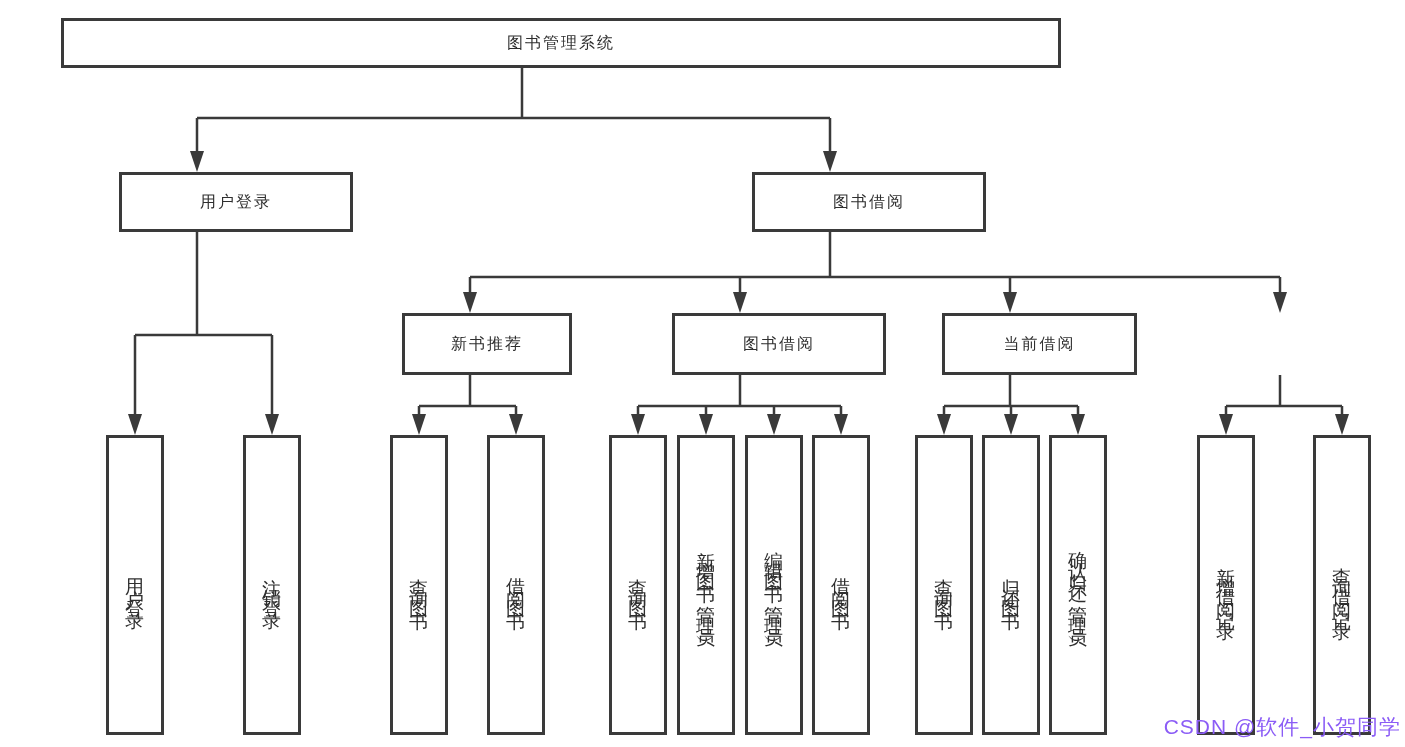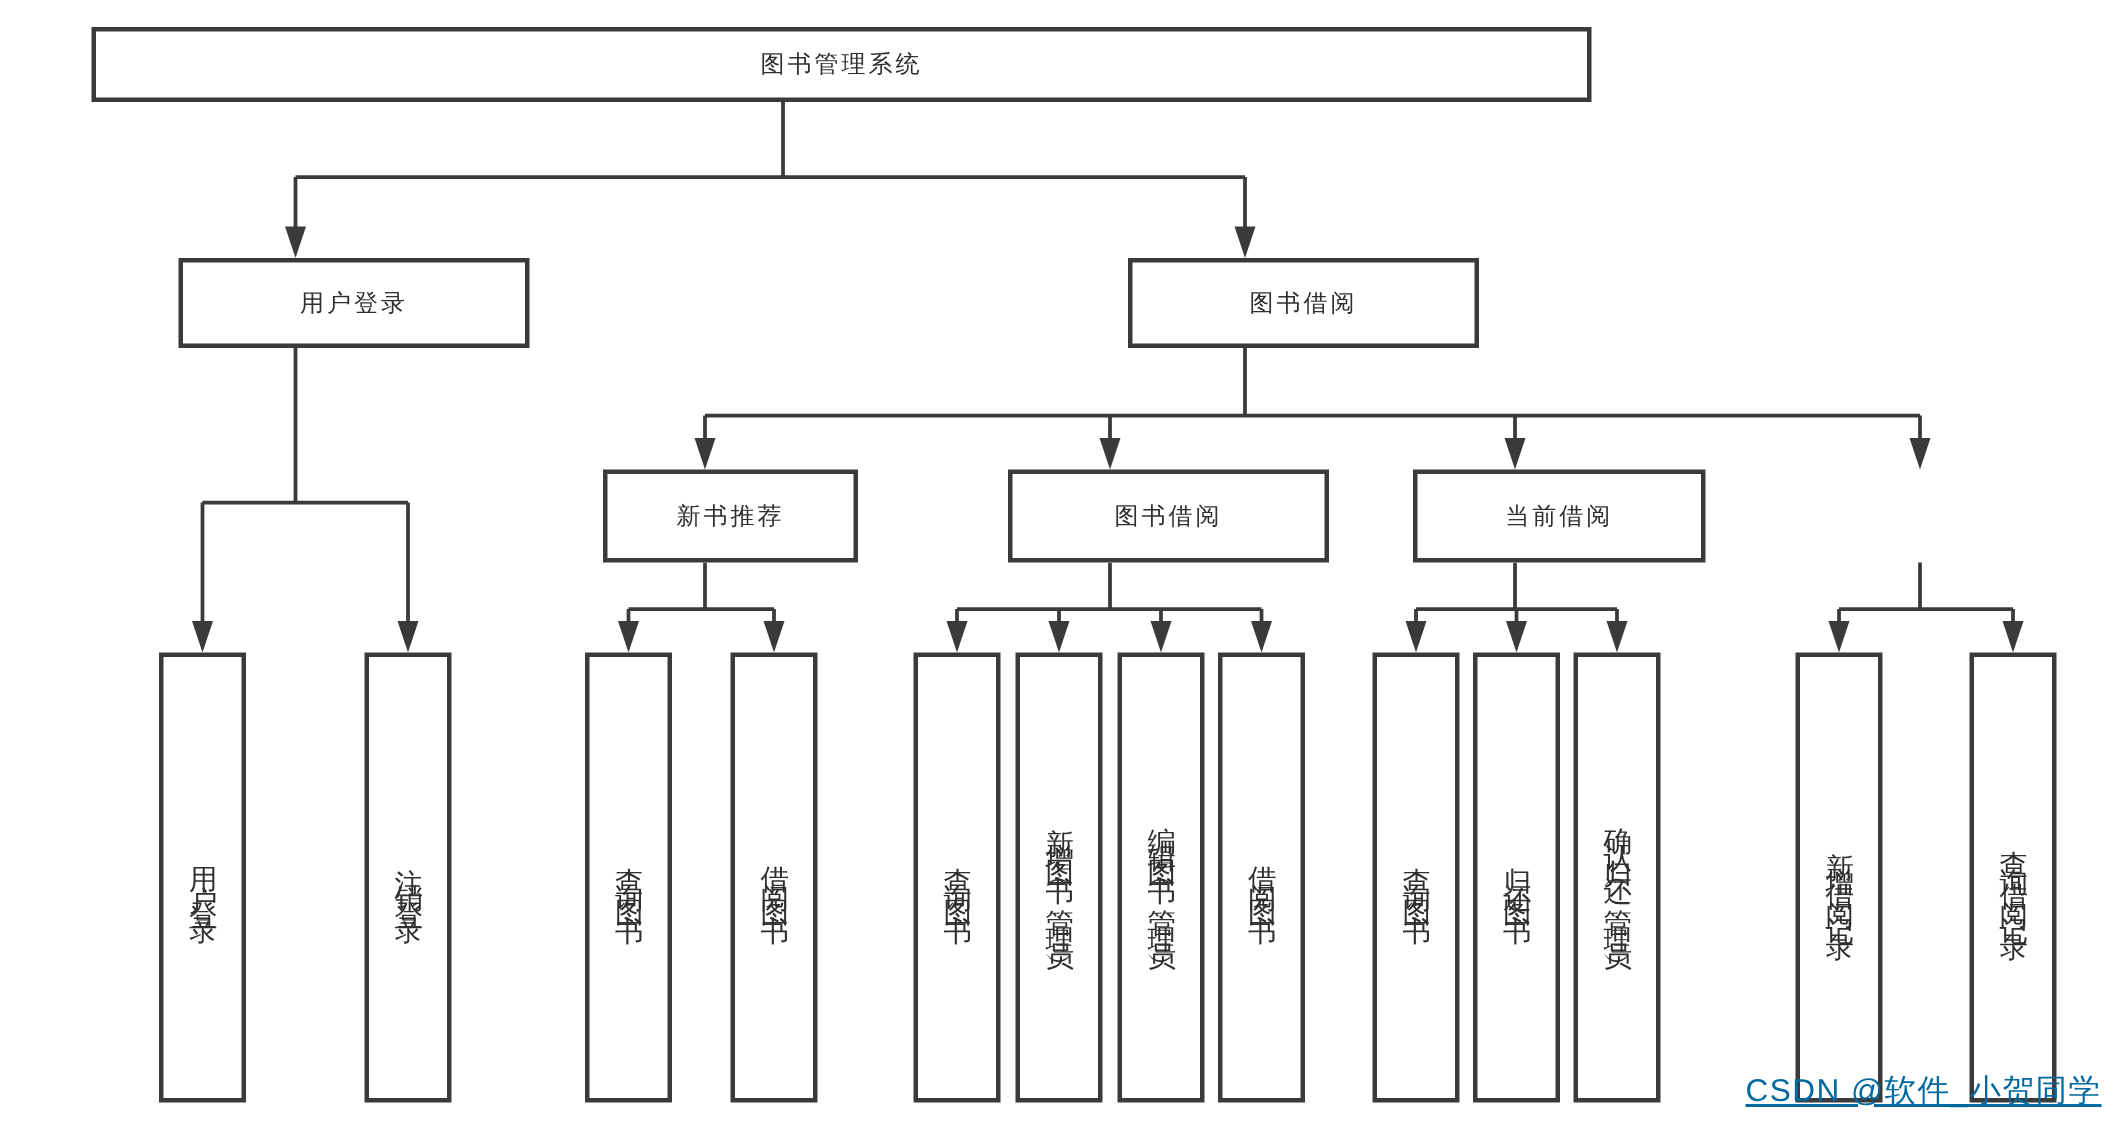--- a/index.html
+++ b/index.html
@@ -13,21 +13,21 @@
     border:3px solid #3a3a3a;display:flex;align-items:center;justify-content:center;
     color:#2f2f2f;z-index:2;
   }
   .hbox{font-size:16px;letter-spacing:2px;margin-left:39px;}
   .leaf span{
     writing-mode:vertical-rl;text-orientation:mixed;
     font-size:19px;line-height:1;letter-spacing:11px;color:#2f2f2f;
   }
   .watermark{
     position:absolute;right:4px;bottom:6px;z-index:3;
-    font-size:21px;letter-spacing:1px;color:#0369a1;text-decoration:underline;
+    font-size:21px;letter-spacing:1px;color:#8b5cf6;
   }
 </style>
 </head>
 <body>
 
 <div class="canvas">
 
   <svg class="connectors" width="1405" height="747" viewBox="0 0 1405 747">
     <g stroke="#3a3a3a" stroke-width="2.5" fill="none">
       <path d="M522 68 L522 118

